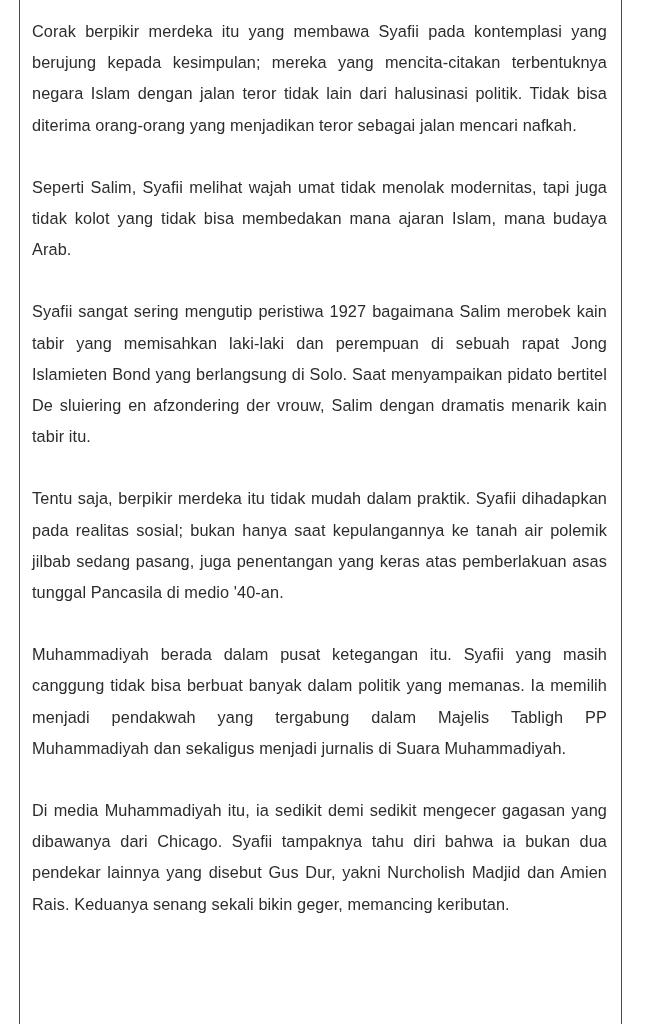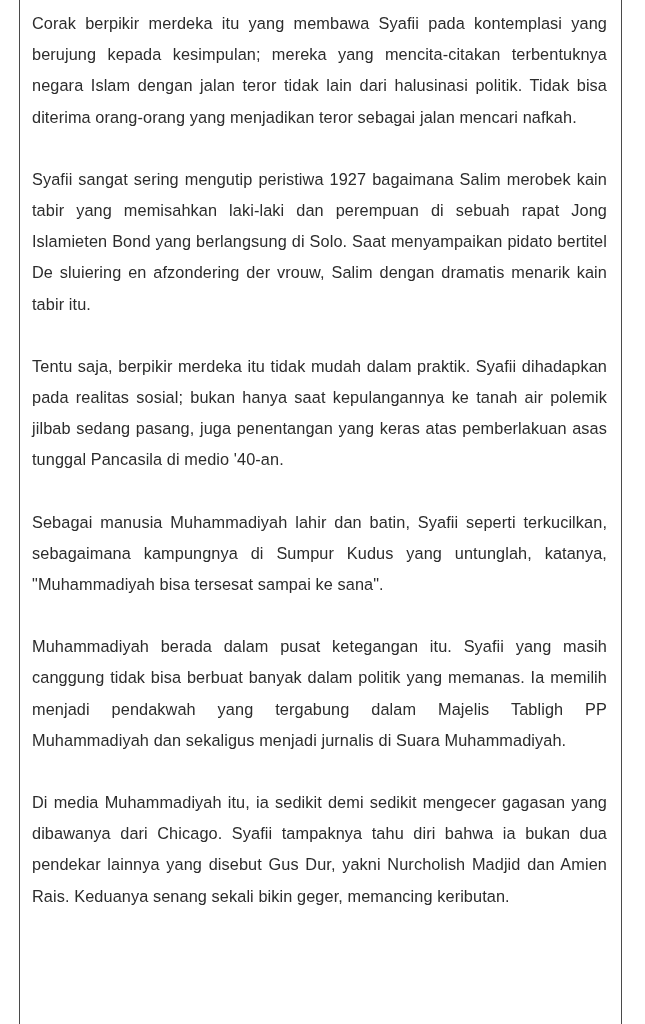--- a/index.html
+++ b/index.html
@@ -27,41 +27,41 @@
     box-sizing: border-box;
   }
 
   #article-body {
     padding: 4px 14px 0 12px;
     box-sizing: border-box;
     height: 100%;
   }
 
   p.para {
-    margin: 4px 0 31px 0;
+    margin: 12px 0 31px 0;
     text-align: justify;
     text-justify: inter-word;
     font-size: 16.3px;
     line-height: 31.2px;
     color: #2c2c2c;
     letter-spacing: 0.1px;
     -webkit-font-smoothing: antialiased;
   }
 
   p.para:last-child {
     margin-bottom: 0;
   }
 </style>
 </head>
 <body>
 
 <div id="article-frame">
   <div id="article-body">
 
     <p class="para">Corak berpikir merdeka itu yang membawa Syafii pada kontemplasi yang berujung kepada kesimpulan; mereka yang mencita-citakan terbentuknya negara Islam dengan jalan teror tidak lain dari halusinasi politik. Tidak bisa diterima orang-orang yang menjadikan teror sebagai jalan mencari nafkah.</p>
+    <p class="para">Seperti Salim, Syafii melihat wajah umat tidak menolak modernitas, tapi juga tidak kolot yang tidak bisa membedakan mana ajaran Islam, mana budaya Arab.</p>
     <p class="para">Syafii sangat sering mengutip peristiwa 1927 bagaimana Salim merobek kain tabir yang memisahkan laki-laki dan perempuan di sebuah rapat Jong Islamieten Bond yang berlangsung di Solo. Saat menyampaikan pidato bertitel De sluiering en afzondering der vrouw, Salim dengan dramatis menarik kain tabir itu.</p>
     <p class="para">Tentu saja, berpikir merdeka itu tidak mudah dalam praktik. Syafii dihadapkan pada realitas sosial; bukan hanya saat kepulangannya ke tanah air polemik jilbab sedang pasang, juga penentangan yang keras atas pemberlakuan asas tunggal Pancasila di medio '40-an.</p>
-    <p class="para">Sebagai manusia Muhammadiyah lahir dan batin, Syafii seperti terkucilkan, sebagaimana kampungnya di Sumpur Kudus yang untunglah, katanya, "Muhammadiyah bisa tersesat sampai ke sana".</p>
     <p class="para">Muhammadiyah berada dalam pusat ketegangan itu. Syafii yang masih canggung tidak bisa berbuat banyak dalam politik yang memanas. Ia memilih menjadi pendakwah yang tergabung dalam Majelis Tabligh PP Muhammadiyah dan sekaligus menjadi jurnalis di Suara Muhammadiyah.</p>
     <p class="para">Di media Muhammadiyah itu, ia sedikit demi sedikit mengecer gagasan yang dibawanya dari Chicago. Syafii tampaknya tahu diri bahwa ia bukan dua pendekar lainnya yang disebut Gus Dur, yakni Nurcholish Madjid dan Amien Rais. Keduanya senang sekali bikin geger, memancing keributan.</p>
 
   </div>
 </div>
 
 </body></html>

